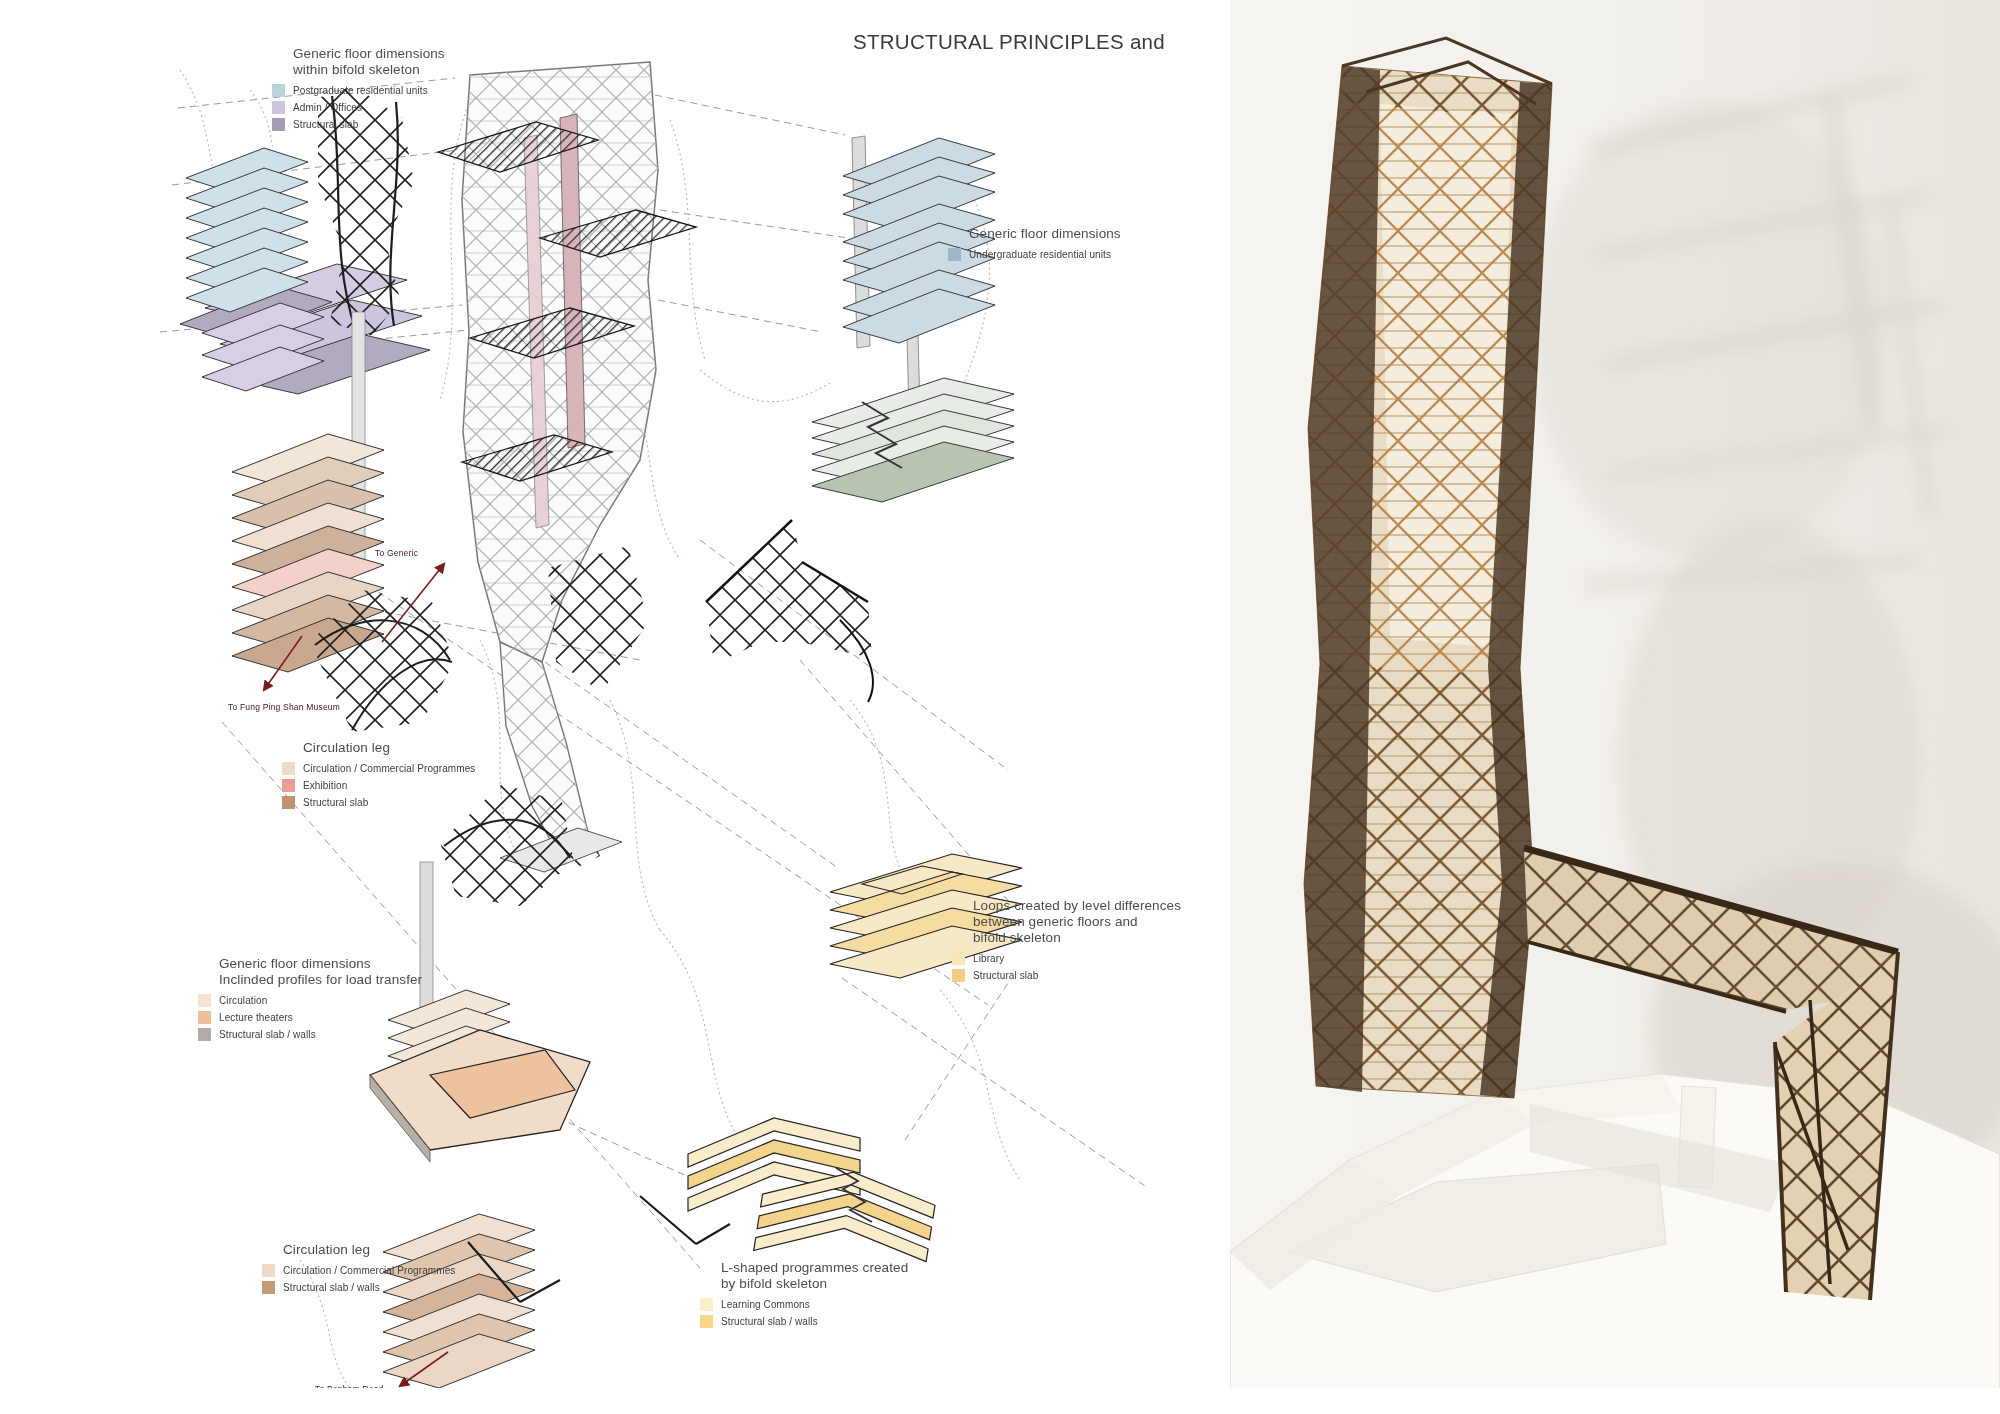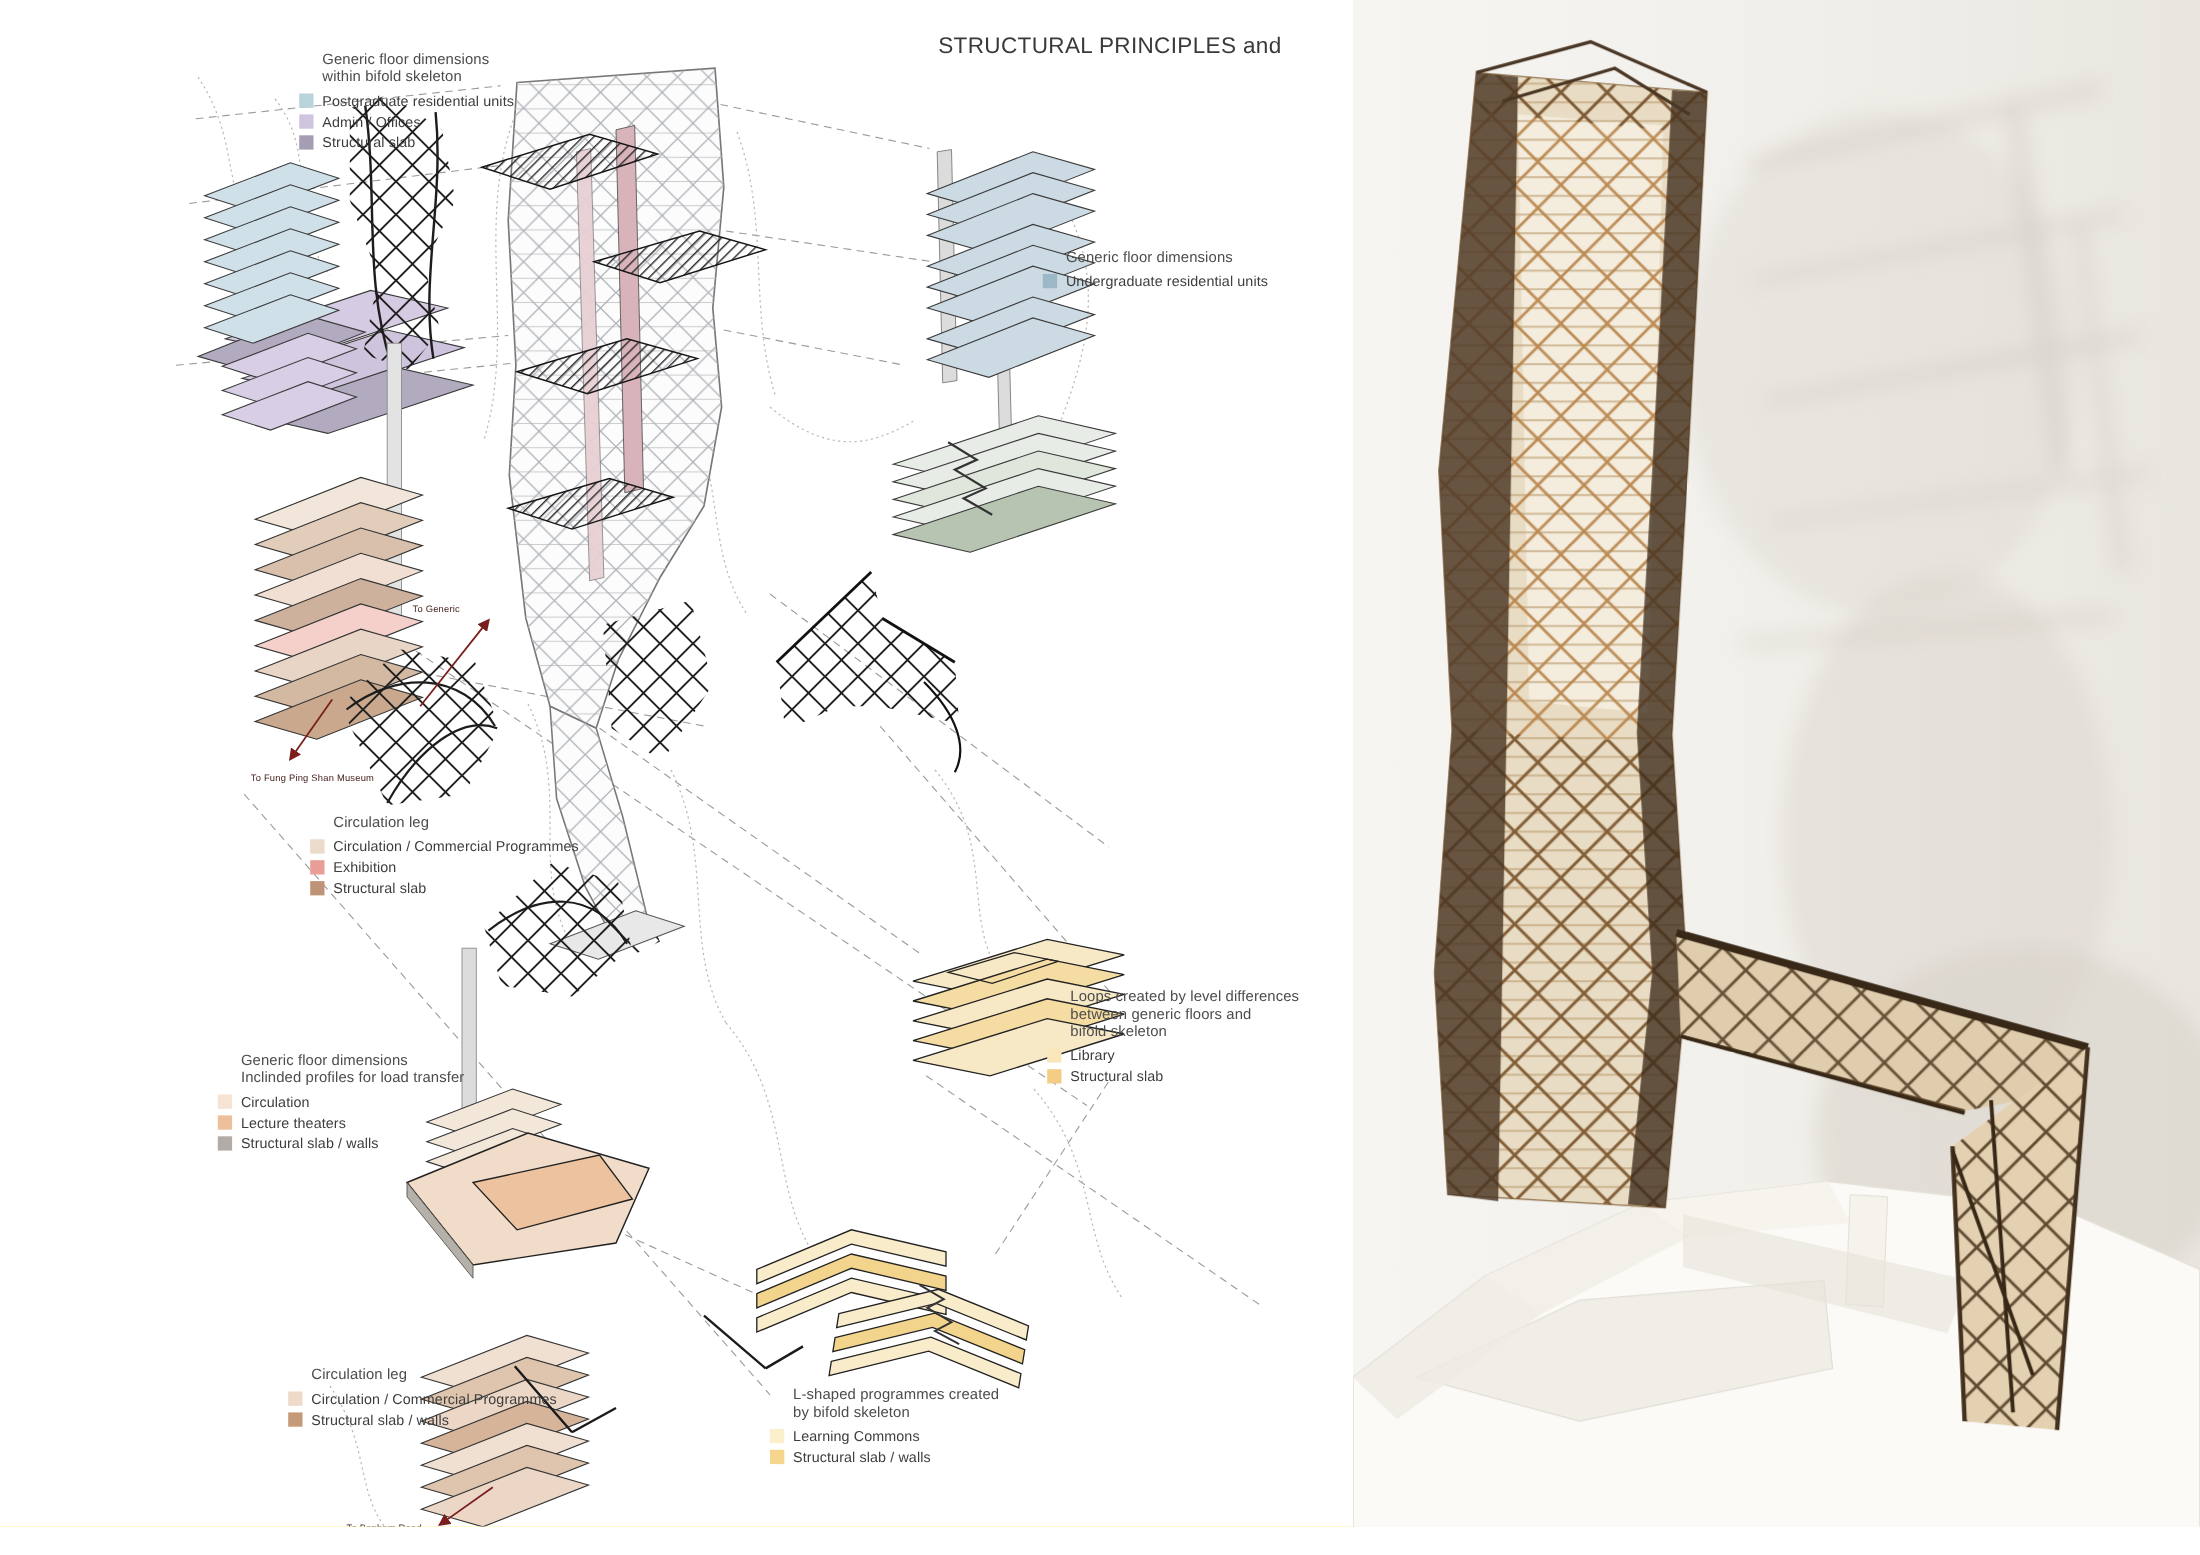--- a/index.html
+++ b/index.html
@@ -1,27 +1,27 @@
 <!DOCTYPE html>
 <html><head>
 <meta charset="utf-8">
 <style>
   html,body{margin:0;padding:0;background:#ffffff;}
-  .page{position:relative;width:2000px;height:1388px;background:#fde047;overflow:hidden;
+  .page{position:relative;width:2000px;height:1388px;background:#a3a3a3;overflow:hidden;
         font-family:"Liberation Sans",sans-serif;}
   .board{position:absolute;left:0;top:0;width:1230px;height:1414px;background:#ffffff;}
   .title{position:absolute;left:640px;top:26px;width:525px;text-align:right;
          color:#3a3a3a;font-size:20.5px;line-height:1.55;letter-spacing:.3px;}
   .legend{position:absolute;width:260px;}
   .lg-h{font-size:13.5px;color:#4c4c4c;line-height:1.18;white-space:pre-line;
         margin:0 0 6px 21px;letter-spacing:.1px;}
   .lg-row{display:flex;align-items:center;gap:8px;margin:4px 0;}
   .sw{width:13px;height:13px;flex:0 0 13px;}
   .sw-hatch{background:repeating-linear-gradient(45deg,#ffffff 0 1.6px,#3a3a3a 1.6px 3.2px);}
-  .lg-l{font-size:13px;color:#3d3d3d;letter-spacing:.1px;white-space:nowrap;}
+  .lg-l{font-size:10px;color:#3d3d3d;letter-spacing:.1px;white-space:nowrap;}
   .ann{position:absolute;font-size:8.5px;color:#45201a;letter-spacing:.2px;}
   .photo{position:absolute;left:1230px;top:0;width:770px;height:1414px;}
   svg{display:block;}
 </style>
 </head>
 <body>
 
 <div class="page">
 
   <div class="board">

